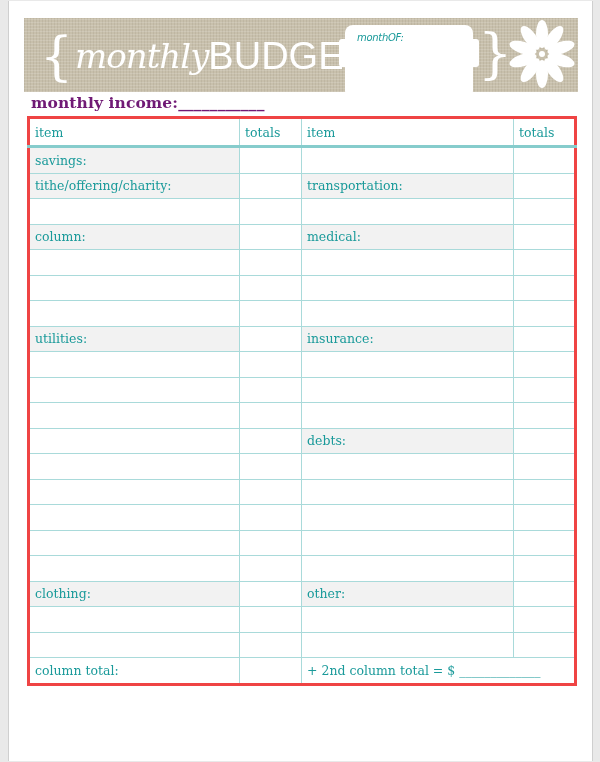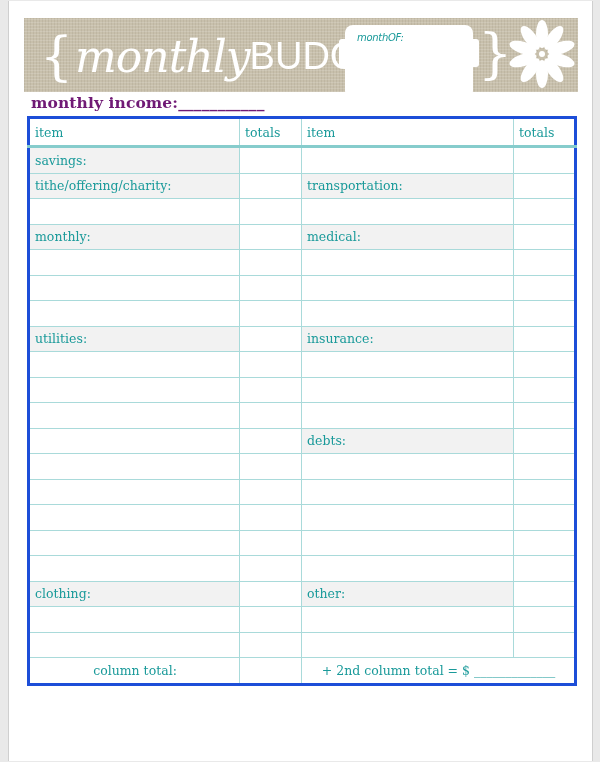--- a/index.html
+++ b/index.html
@@ -6,34 +6,34 @@
   body{width:600px;height:762px;background:#e9e9e9;position:relative;overflow:hidden;font-family:"DejaVu Serif","Liberation Serif",serif;}
   .page{position:absolute;left:8px;top:1px;width:583px;height:760px;background:#fff;border-left:1px solid #cfcfcf;border-right:1px solid #cfcfcf;}
   .banner{position:absolute;left:24px;top:18px;width:554px;height:74px;
     background-color:#c8c0ac;
     background-image:
       repeating-linear-gradient(0deg, rgba(255,255,255,0.14) 0px, rgba(255,255,255,0.14) 1px, transparent 1px, transparent 3px),
       repeating-linear-gradient(90deg, rgba(120,110,90,0.12) 0px, rgba(120,110,90,0.12) 1px, transparent 1px, transparent 3px);
   }
   .title-wrap{position:absolute;left:40px;top:26px;height:60px;display:flex;align-items:center;color:#fff;}
   .brace{font-family:"DejaVu Serif",serif;font-size:52px;line-height:52px;color:#fff;font-weight:300;}
-  .title-script{font-family:"DejaVu Serif",serif;font-style:italic;font-size:44px;letter-spacing:-1px;margin-left:2px;text-align:right;}
+  .title-script{font-family:"DejaVu Serif",serif;font-style:italic;font-size:34px;letter-spacing:-1px;margin-left:2px;text-align:right;}
   .title-caps{font-family:"Liberation Sans",sans-serif;font-size:38px;font-weight:400;letter-spacing:0px;}
   .month-box{position:absolute;left:345px;top:25px;width:128px;height:74px;background:#fff;border-radius:8px;}
   .month-box:before,.month-box:after{content:"";position:absolute;top:14px;width:10px;height:28px;background:#fff;border-radius:3px;}
   .month-box:before{left:-6px;} .month-box:after{right:-6px;}
   .month-label{position:absolute;left:12px;top:7px;font-family:"DejaVu Sans",sans-serif;font-style:italic;font-size:10px;color:#1a9a9a;letter-spacing:-0.3px;}
   .brace-r{position:absolute;left:478px;top:24px;font-size:54px;line-height:60px;color:#fff;font-family:"DejaVu Serif",serif;}
   .flower{position:absolute;left:508px;top:20px;width:68px;height:68px;}
   .income{position:absolute;left:31px;top:93px;font-size:15.5px;color:#701a75;font-weight:bold;letter-spacing:0.1px;}
-  table.budget{position:absolute;left:27px;top:116px;width:550px;border-collapse:collapse;border:3px solid #1d4ed8;table-layout:fixed;}
+  table.budget{position:absolute;left:27px;top:116px;width:550px;border-collapse:collapse;border:3px solid #ef4444;table-layout:fixed;}
   table.budget td, table.budget th{border:1px solid #a9dada;height:24.5px;padding:0 0 0 5px;font-size:12.5px;color:#1a9a9a;font-weight:normal;text-align:left;vertical-align:middle;white-space:nowrap;overflow:hidden;}
   table.budget th{height:26px;border-bottom:3px solid #86cccc;}
   table.budget td.shade{background:#f2f2f2;}
-  table.budget td.r{text-align:center;padding-right:4px;}
+  table.budget td.r{text-align:left;padding-right:4px;}
 </style>
 </head>
 <body>
 
 <div class="page"></div>
 
 <div class="banner"></div>
 <div class="title-wrap">
   <span class="brace">{</span>
   <span class="title-script">monthly</span>
@@ -90,21 +90,21 @@
         <td class="shade">transportation:</td>
         <td></td>
       </tr>
       <tr>
         <td></td>
         <td></td>
         <td></td>
         <td></td>
       </tr>
       <tr>
-        <td class="shade">monthly:</td>
+        <td class="shade">column:</td>
         <td></td>
         <td class="shade">medical:</td>
         <td></td>
       </tr>
       <tr>
         <td></td>
         <td></td>
         <td></td>
         <td></td>
       </tr>

